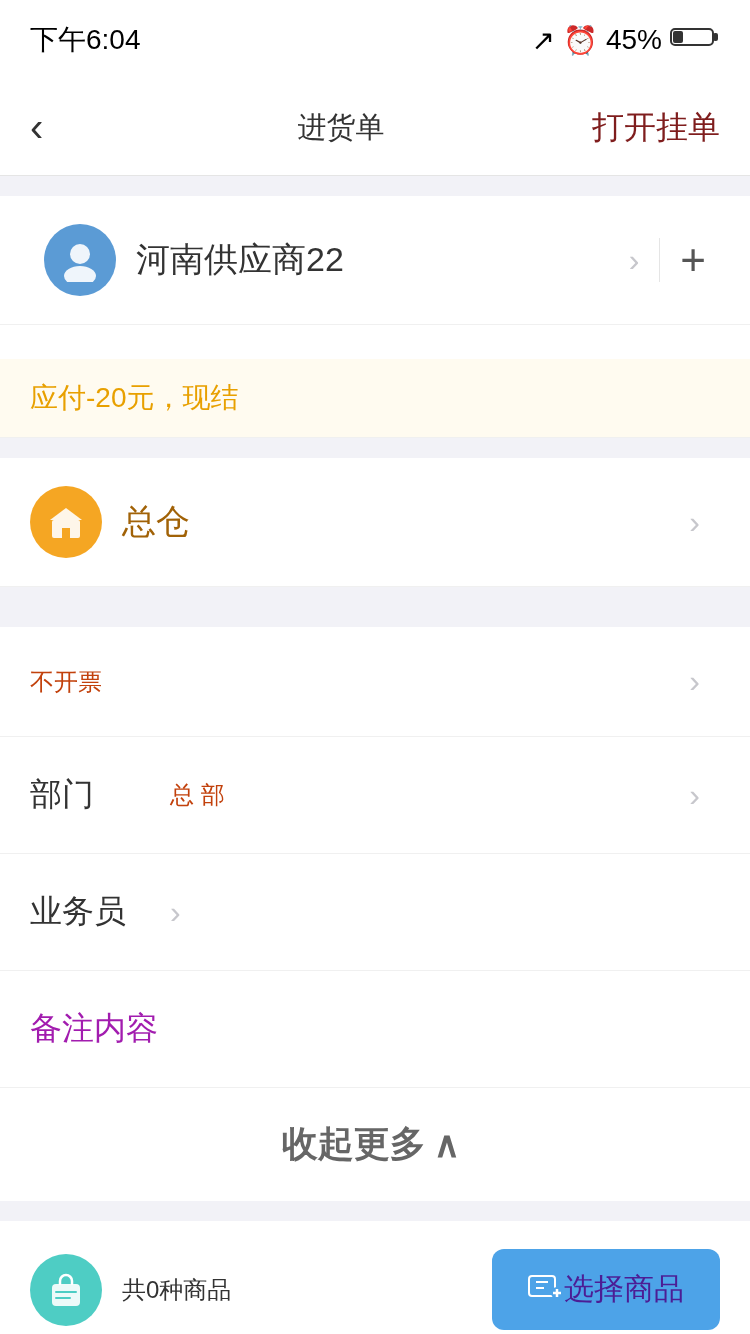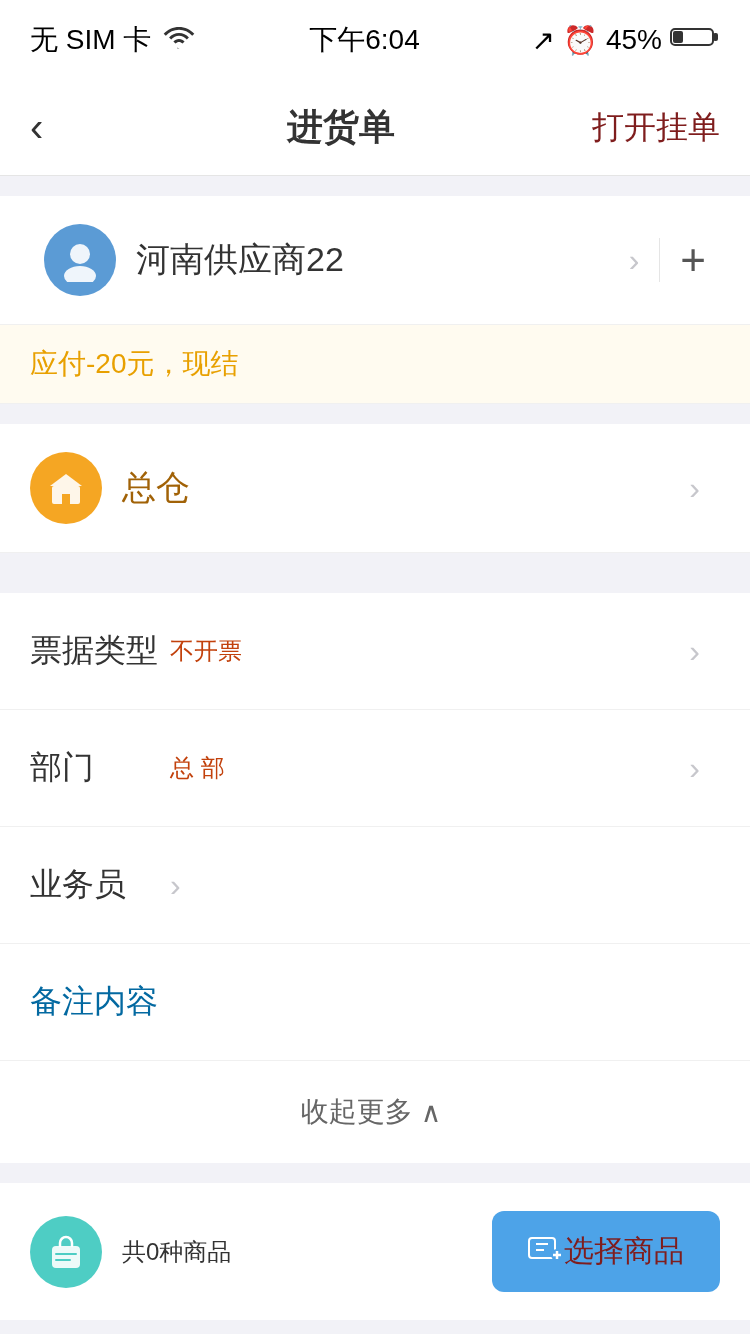--- a/index.html
+++ b/index.html
@@ -36,22 +36,22 @@
       height: 96px;
       border-bottom: 1px solid #e5e5e5;
     }
     .nav-back {
       font-size: 40px;
       color: #333;
       cursor: pointer;
       width: 60px;
     }
     .nav-title {
-      font-size: 36px;
-      font-weight: 700;
+      font-size: 29px;
+      font-weight: 400;
       color: #333;
     }
     .nav-action {
       font-size: 32px;
       color: #7f1d1d;
       cursor: pointer;
     }
 
     
     .section-divider {
@@ -104,20 +104,21 @@
       line-height: 1;
     }
 
     
     .notice-banner {
       background: #fffbf0;
       padding: 20px 30px;
       font-size: 28px;
       color: #e8a000;
       border-bottom: 1px solid #f0f0f0;
+      margin-top: 34px;
     }
 
     
     .warehouse-row {
       display: flex;
       align-items: center;
       padding: 28px 30px;
       background: #fff;
       border-bottom: 1px solid #f0f0f0;
     }
@@ -158,33 +159,34 @@
       flex-shrink: 0;
     }
     .form-value {
       flex: 1;
       font-size: 24px;
       color: #c2410c;
     }
     .form-placeholder {
       flex: 1;
       font-size: 32px;
-      color: #0369a1;
+      color: #a21caf;
     }
 
     
     .collapse-btn {
       display: flex;
       align-items: center;
       justify-content: center;
       padding: 32px 30px;
       background: #fff;
       color: #666;
-      font-size: 28px;
-      cursor: pointer;
+      font-size: 36px;
+      cursor: pointer;
+      font-weight: bold;
     }
     .collapse-btn span { margin-right: 8px; }
 
     
     .bottom-section-divider {
       height: 20px;
       background: #f2f2f7;
     }
 
     
@@ -206,21 +208,21 @@
       flex-shrink: 0;
     }
     .product-icon svg { width: 40px; height: 40px; }
     .product-count {
       flex: 1;
       font-size: 24px;
       color: #333;
     }
     .select-product-btn {
       background: #4da3e8;
-      color: #7f1d1d;
+      color: #4c1d95;
       border: none;
       border-radius: 12px;
       padding: 20px 36px;
       font-size: 30px;
       display: flex;
       align-items: center;
       gap: 0;
       cursor: pointer;
     }
     .select-product-btn .btn-icon { font-size: 28px; }
@@ -228,31 +230,20 @@
     
     .page-bottom {
       background: #f2f2f7;
       height: 300px;
     }
   </style>
 </head>
 <body>
 
 <div class="status-bar">
-  <div class="status-left">
-    <span>无 SIM 卡</span>
-    <span>
-      <svg viewBox="0 0 36 24" fill="none" xmlns="http://www.w3.org/2000/svg" width="36" height="24">
-        <path d="M18 20c-1.1 0-2 .9-2 2s.9 2 2 2-2-.9-2-2 .9-2 2-2z" fill="#333"></path>
-        <path d="M18 14c-2.2 0-4.2.9-5.6 2.4l2.1 2.1c.9-.9 2.2-1.5 3.5-1.5s2.6.6 3.5 1.5l2.1-2.1C22.2 14.9 20.2 14 18 14z" fill="#333"></path>
-        <path d="M18 8C14.1 8 10.6 9.7 8.1 12.4l2.1 2.1C12.3 12.2 15 10.8 18 10.8s5.7 1.4 7.8 3.7l2.1-2.1C25.4 9.7 21.9 8 18 8z" fill="#333"></path>
-        <path d="M18 2C12 2 6.6 4.6 2.7 8.7l2.1 2.1C8.2 7.1 12.9 4.8 18 4.8s9.8 2.3 13.2 6l2.1-2.1C29.4 4.6 24 2 18 2z" fill="#333"></path>
-      </svg>
-    </span>
-  </div>
   <div class="status-center">
     <span>下午6:04</span>
   </div>
   <div class="status-right">
     <span>↗</span>
     <span>⏰</span>
     <span>45%</span>
     <span>
       <svg width="50" height="24" viewBox="0 0 50 24" xmlns="http://www.w3.org/2000/svg">
         <rect x="1" y="4" width="42" height="16" rx="4" ry="4" stroke="#333" stroke-width="2" fill="none"></rect>
@@ -302,21 +293,20 @@
     <span class="warehouse-name">总仓</span>
     <span class="chevron">›</span>
   </div>
 </div>
 
 <div class="section-divider"></div>
 
 <div class="form-section">
 
   <div class="form-row">
-    <span class="form-label">票据类型</span>
     <span class="form-value">不开票</span>
     <span class="chevron">›</span>
   </div>
 
   <div class="form-row">
     <span class="form-label">部门</span>
     <span class="form-value">总 部</span>
     <span class="chevron">›</span>
   </div>
 

